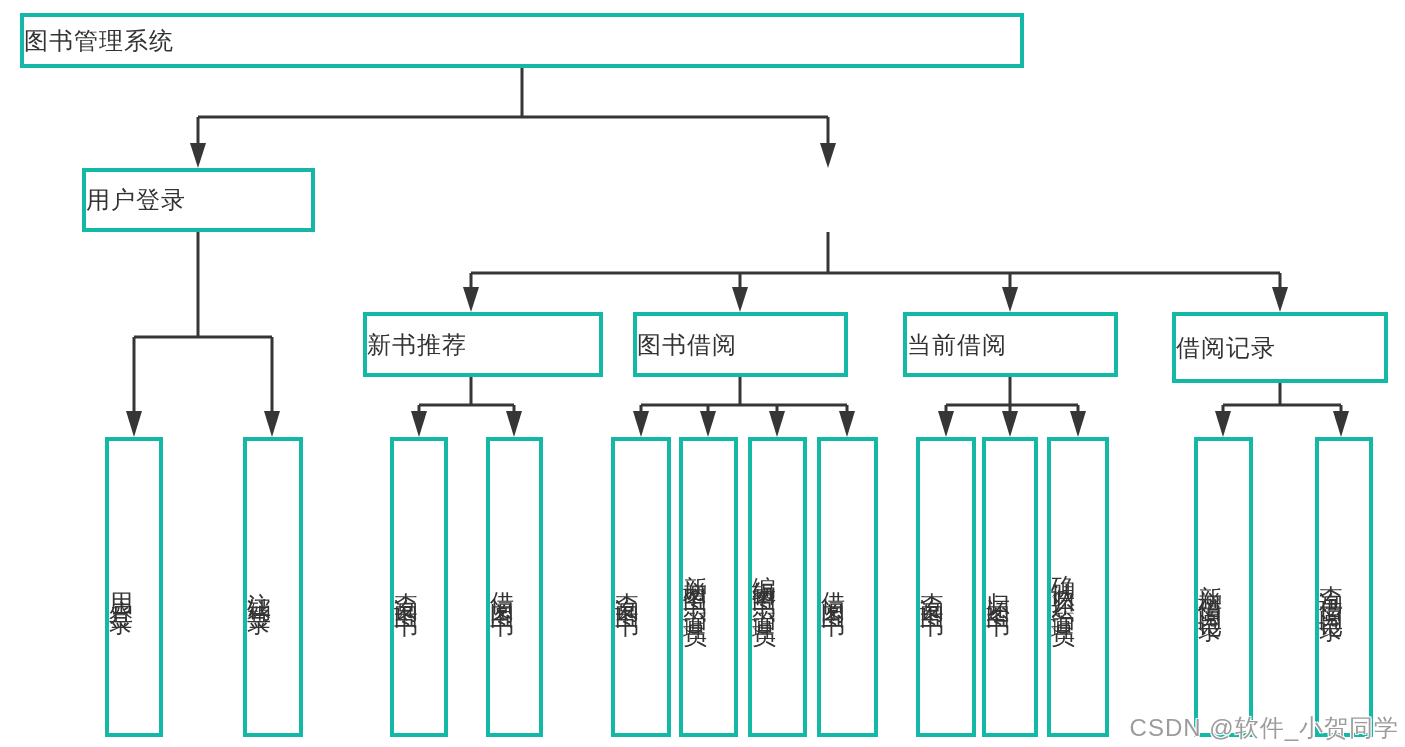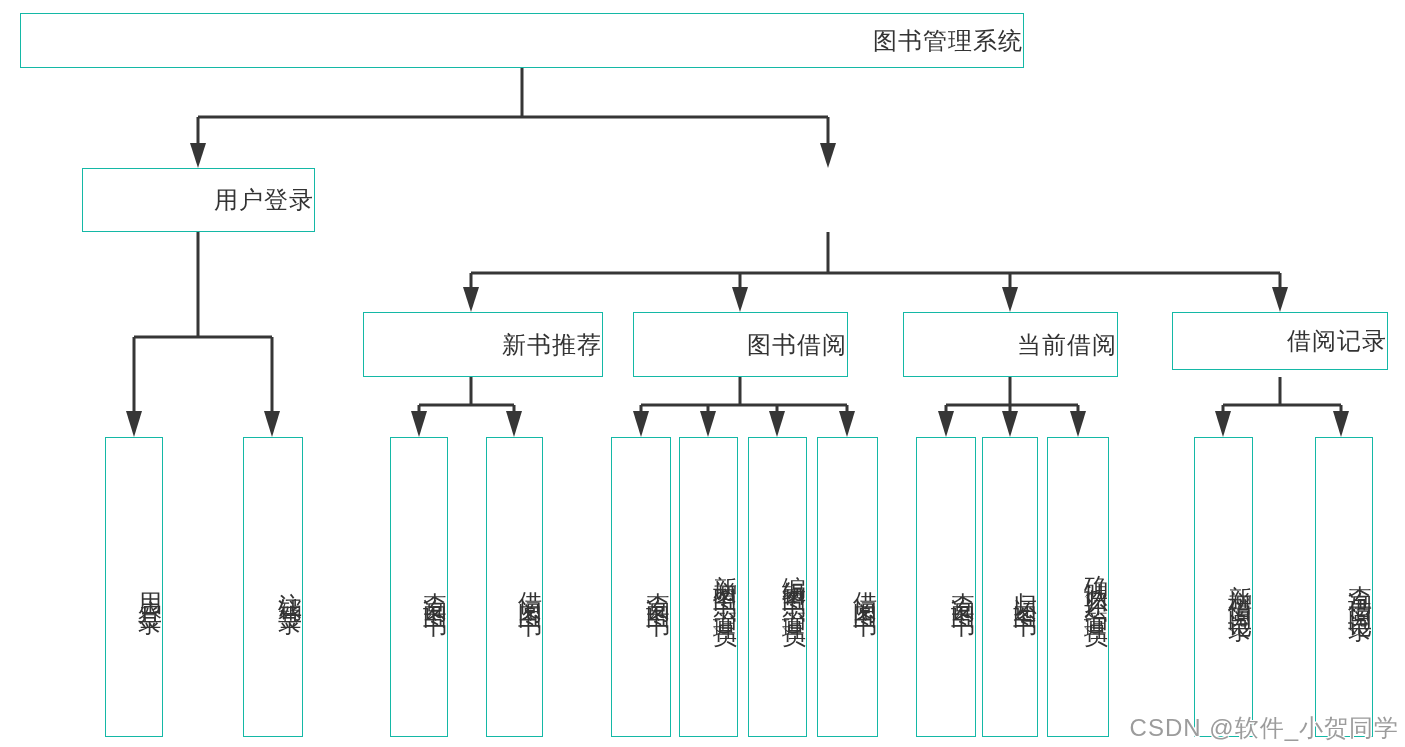--- a/index.html
+++ b/index.html
@@ -2,22 +2,22 @@
 <html><head>
 <meta charset="utf-8">
 <style>
   html,body{margin:0;padding:0;background:#fff;}
   .canvas{
     position:relative;width:1405px;height:747px;background:#ffffff;
     font-family:"Liberation Sans",sans-serif;overflow:hidden;
   }
   svg.connectors{position:absolute;left:0;top:0;z-index:1;}
   .node{
-    position:absolute;box-sizing:border-box;border:1px solid #14b8a6;background:#ffffff;
-    display:flex;align-items:center;justify-content:flex-end;color:#333333;z-index:2;
+    position:absolute;box-sizing:border-box;border:4px solid #14b8a6;background:#ffffff;
+    display:flex;align-items:center;justify-content:flex-start;color:#333333;z-index:2;
   }
   .h-node{font-size:24px;letter-spacing:1px;white-space:nowrap;}
   .v-node .v-text{
     writing-mode:vertical-rl;text-orientation:mixed;
     font-size:24px;line-height:1;letter-spacing:7px;white-space:nowrap;
   }
   .watermark{
     position:absolute;right:6px;bottom:3px;z-index:5;
     font-size:24px;letter-spacing:1px;color:#9c9c9c;
     text-shadow:1px 1px 0 #ffffff,-1px -1px 0 #ffffff,1px -1px 0 #ffffff,-1px 1px 0 #ffffff;
@@ -82,21 +82,21 @@
 
   <div class="node h-node" style="left:363px;top:312px;width:240px;height:65px;">
     <span>新书推荐</span>
   </div>
   <div class="node h-node" style="left:633px;top:312px;width:215px;height:65px;">
     <span>图书借阅</span>
   </div>
   <div class="node h-node" style="left:903px;top:312px;width:215px;height:65px;">
     <span>当前借阅</span>
   </div>
-  <div class="node h-node" style="left:1172px;top:312px;width:216px;height:58px;">
+  <div class="node h-node" style="left:1172px;top:312px;width:216px;height:71px;">
     <span>借阅记录</span>
   </div>
 
   <div class="node v-node" style="left:105px;top:437px;width:58px;height:300px;">
     <span class="v-text">用户登录</span>
   </div>
   <div class="node v-node" style="left:243px;top:437px;width:60px;height:300px;">
     <span class="v-text">注销登录</span>
   </div>
 

